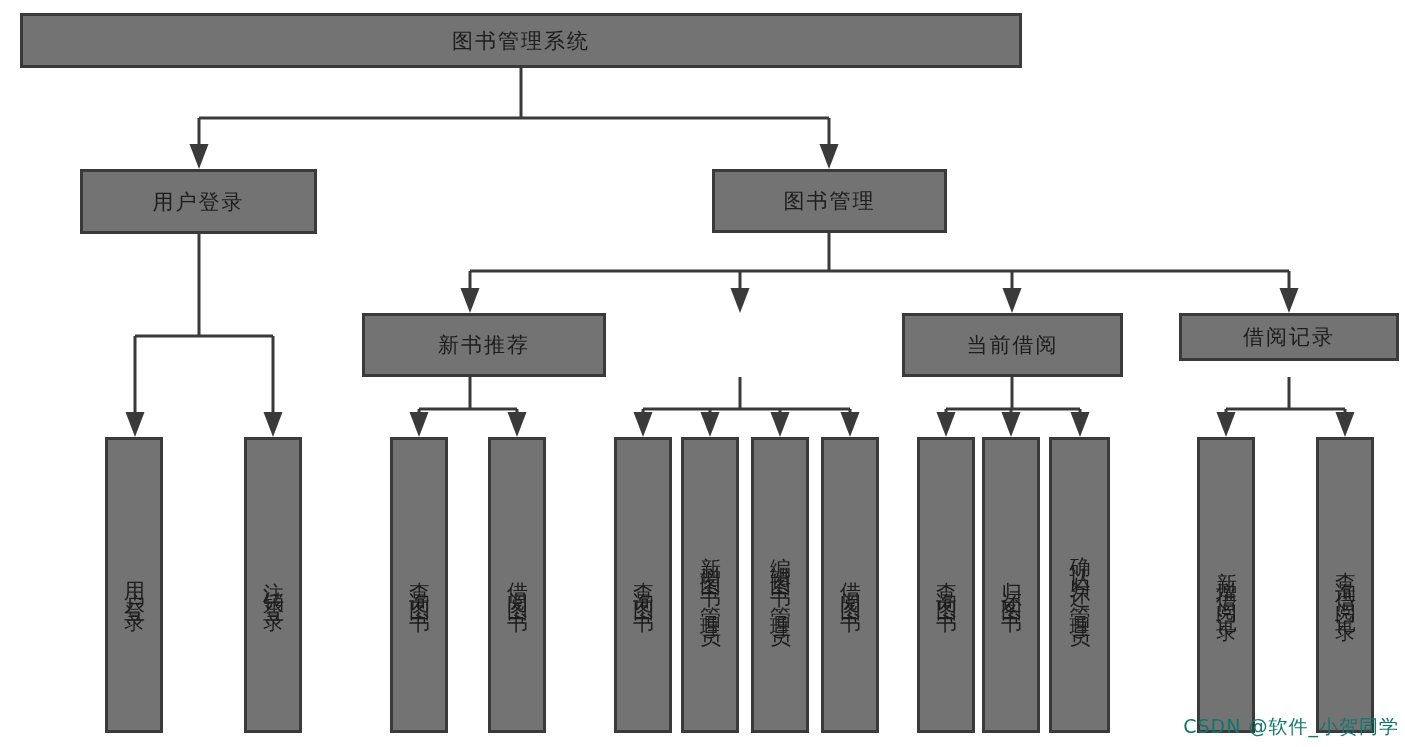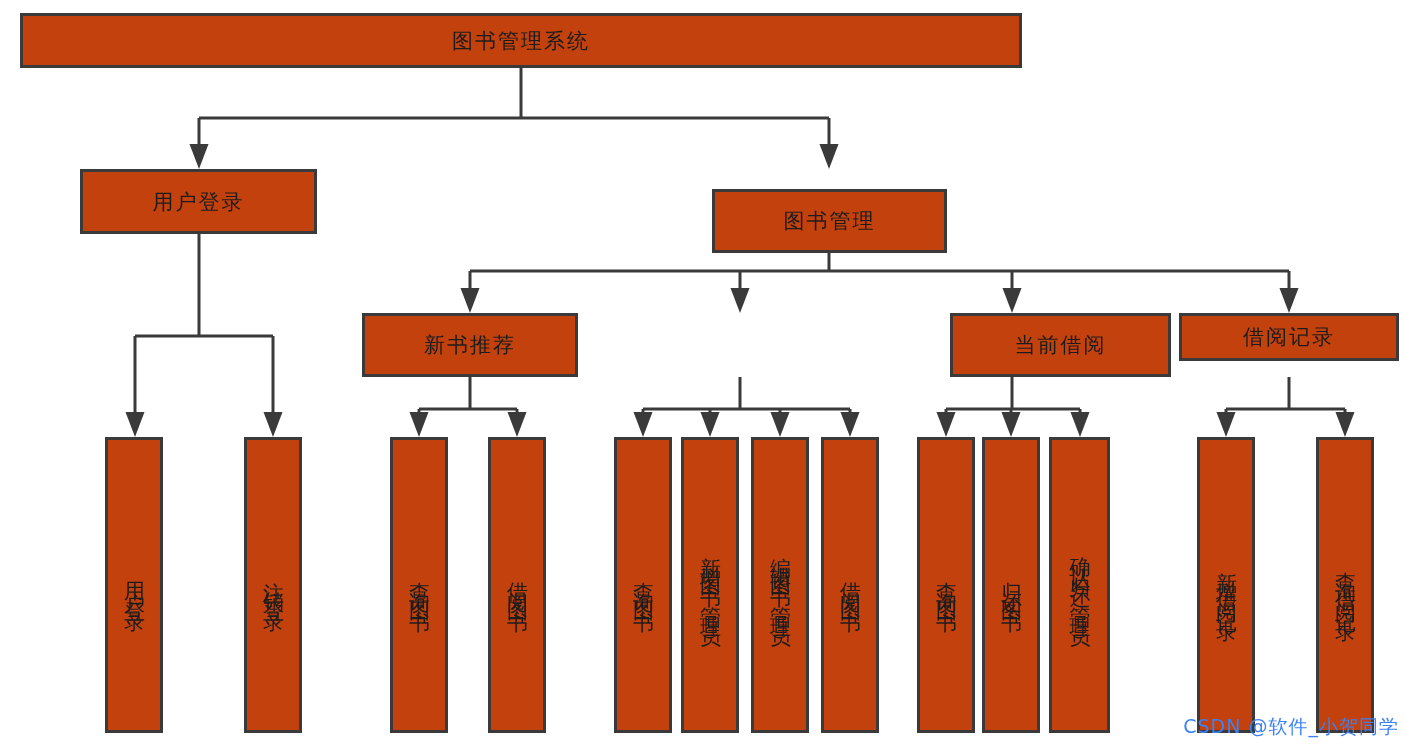--- a/index.html
+++ b/index.html
@@ -8,61 +8,61 @@
     width:1405px;height:747px;
     background:#ffffff;
     font-family:"DejaVu Sans","Liberation Sans",sans-serif;
     overflow:hidden;
   }
   .connectors{position:absolute;left:0;top:0;width:1405px;height:747px;}
   .connectors path.line{fill:none;stroke:#3a3a3a;stroke-width:3;}
   .connectors path.arrow{fill:#3a3a3a;stroke:none;}
   .node{
     position:absolute;box-sizing:border-box;
-    border:3px solid #3a3a3a;background:#c2410c;
+    border:3px solid #3a3a3a;background:#737373;
     display:flex;align-items:center;justify-content:center;
     color:#1c1c1c;font-size:21px;letter-spacing:2px;
     text-align:center;white-space:nowrap;
   }
   .node.v{
     writing-mode:vertical-rl;
     text-orientation:mixed;
     letter-spacing:10px;
     font-size:21px;
     line-height:1;
     white-space:nowrap;
   }
   
   #n-root   {left:20px;  top:13px;  width:1002px; height:55px;}
   
   #n-login  {left:80px;  top:169px; width:237px; height:65px;}
-  #n-mgmt   {left:712px; top:169px; width:235px; height:64px;margin-top:20px;}
+  #n-mgmt   {left:712px; top:169px; width:235px; height:64px;}
   
-  #n-newbook{left:362px; top:313px; width:216px; height:64px;}
+  #n-newbook{left:362px; top:313px; width:244px; height:64px;}
   #n-borrow {left:632px; top:313px; width:215px; height:64px;}
-  #n-current{left:902px; top:313px; width:221px; height:64px;margin-left:48px;}
+  #n-current{left:902px; top:313px; width:221px; height:64px;}
   #n-records{left:1179px;top:313px; width:220px; height:48px;}
   
   .node.v{top:437px;height:296px;width:58px;}
   #n-user-login{left:105px;}
   #n-logout   {left:244px;}
   #n-nb-query {left:390px;}
   #n-nb-borrow{left:488px;}
   #n-b-query  {left:614px;}
   #n-b-add    {left:681px;}
   #n-b-edit   {left:751px;}
   #n-b-borrow {left:821px;}
   #n-c-query  {left:917px;}
   #n-c-return {left:982px;}
   #n-c-confirm{left:1049px;width:61px;}
   #n-r-add    {left:1197px;}
   #n-r-query  {left:1316px;}
   .watermark{
     position:absolute;right:6px;top:714px;
-    font-size:19px;color:#3b82f6;letter-spacing:1px;
+    font-size:19px;color:#0f766e;letter-spacing:1px;
     z-index:5;
   }
 </style>
 </head>
 <body>
 
 <div class="canvas">
 
   <svg class="connectors" viewBox="0 0 1405 747" xmlns="http://www.w3.org/2000/svg">
     <g>

